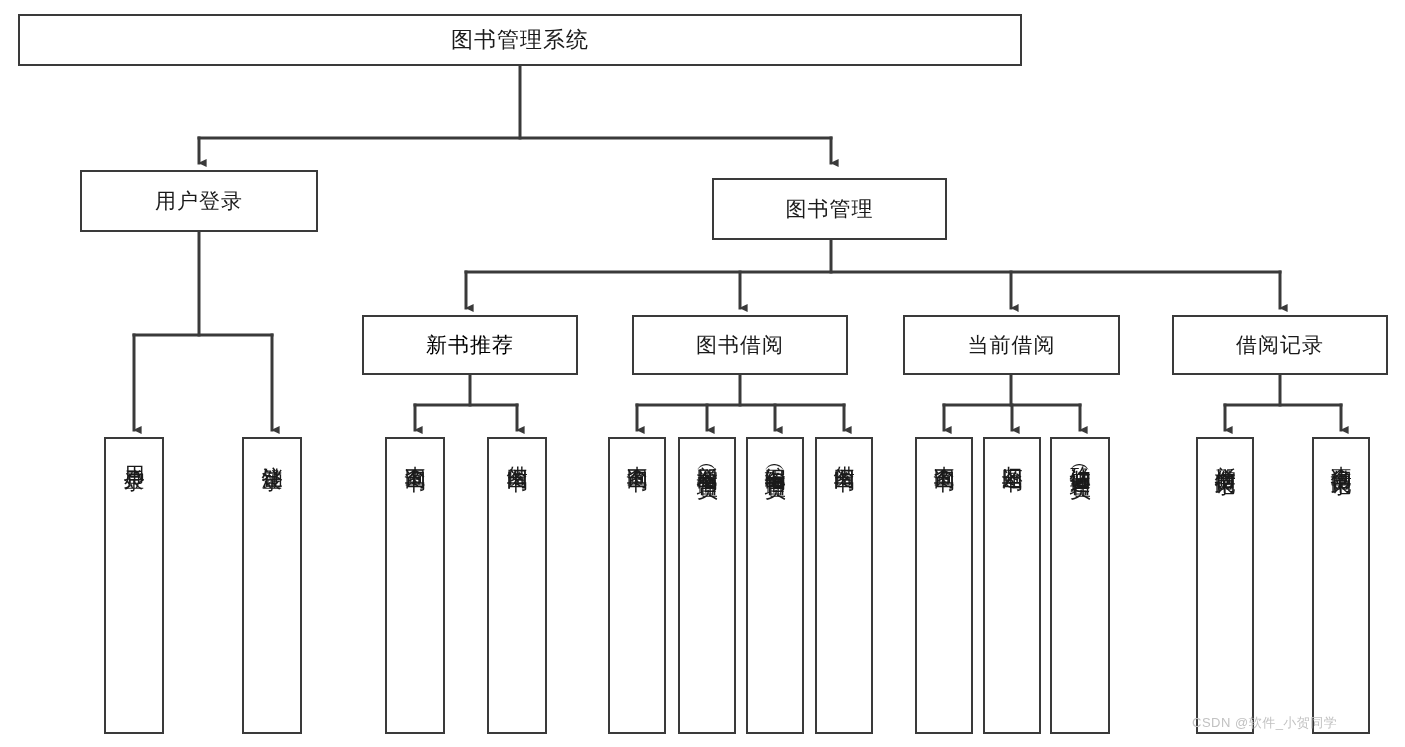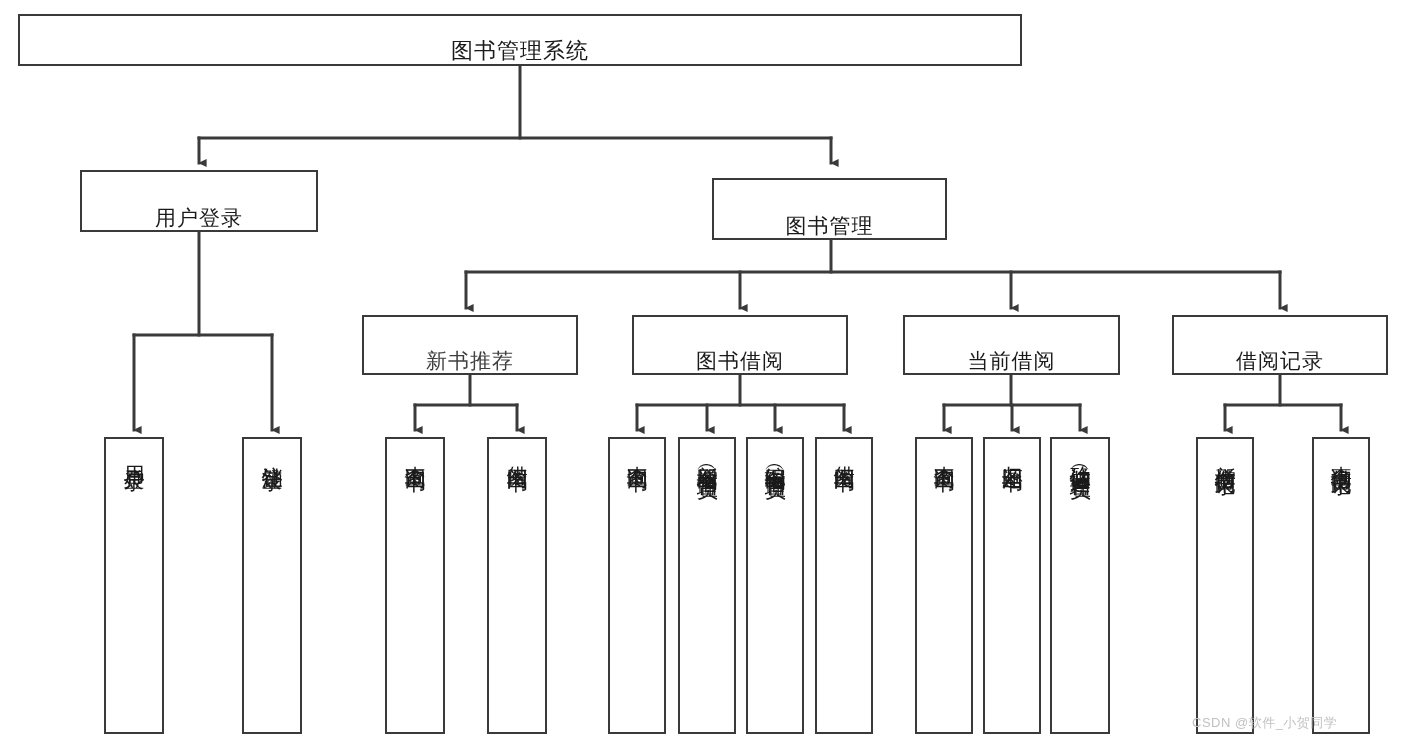--- a/index.html
+++ b/index.html
@@ -25,21 +25,21 @@
     width: 1405px;
     height: 747px;
     pointer-events: none;
   }
   .node {
     position: absolute;
     box-sizing: border-box;
     background: #ffffff;
     border: 2px solid #3a3a3a;
     display: flex;
-    align-items: flex-end;
+    align-items: center;
     justify-content: center;
     color: #1a1a1a;
   }
   .node.horiz {
     font-size: 21px;
     letter-spacing: 1px;
     line-height: 1.2;
   }
   .node.root {
     font-size: 22px;
@@ -127,21 +127,21 @@
     <span>图书管理系统</span>
   </div>
 
   <div class="node horiz" id="node-l2-0" style="left: 80px; top: 170px; width: 238px; height: 62px; border-color: rgb(58, 58, 58); background: rgb(255, 255, 255); color: rgb(26, 26, 26);">
     <span>用户登录</span>
   </div>
   <div class="node horiz" id="node-l2-1" style="left: 712px; top: 170px; width: 235px; height: 62px; border-color: rgb(58, 58, 58); background: rgb(255, 255, 255); color: rgb(26, 26, 26); margin-top: 8px;">
     <span>图书管理</span>
   </div>
 
-  <div class="node horiz" id="node-l3-0" style="left: 362px; top: 315px; width: 216px; height: 60px; border-color: rgb(58, 58, 58); background: rgb(255, 255, 255); color: #404040;">
+  <div class="node horiz" id="node-l3-0" style="left: 362px; top: 315px; width: 216px; height: 60px; border-color: rgb(58, 58, 58); background: rgb(255, 255, 255); color: #000000;">
     <span>新书推荐</span>
   </div>
   <div class="node horiz" id="node-l3-1" style="left: 632px; top: 315px; width: 216px; height: 60px; border-color: rgb(58, 58, 58); background: rgb(255, 255, 255); color: rgb(26, 26, 26);">
     <span>图书借阅</span>
   </div>
   <div class="node horiz" id="node-l3-3" style="left: 1172px; top: 315px; width: 216px; height: 60px; border-color: rgb(58, 58, 58); background: rgb(255, 255, 255); color: rgb(26, 26, 26);">
     <span>借阅记录</span>
   </div>
   <div class="node horiz" id="node-l3-2" style="left: 903px; top: 315px; width: 217px; height: 60px; border-color: rgb(58, 58, 58); background: rgb(255, 255, 255); color: rgb(26, 26, 26);">
     <span>当前借阅</span>

